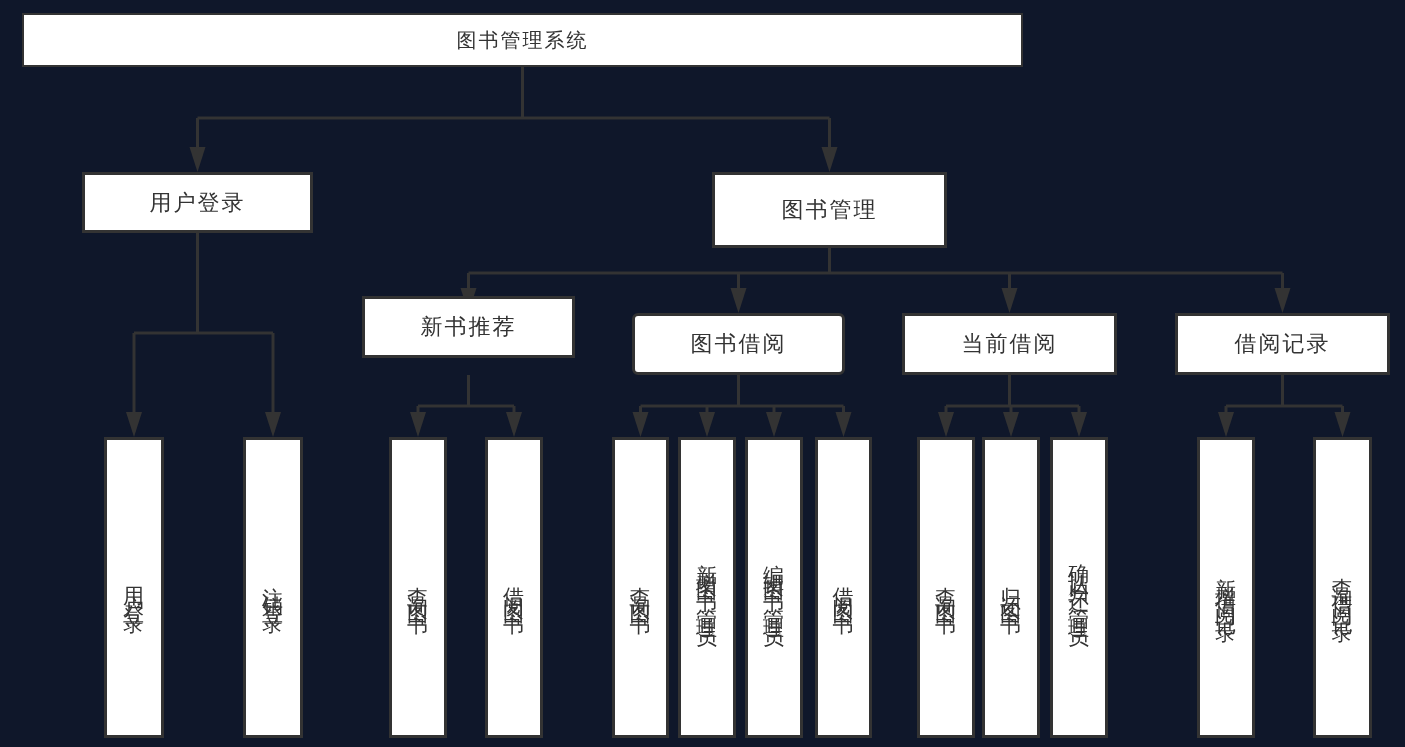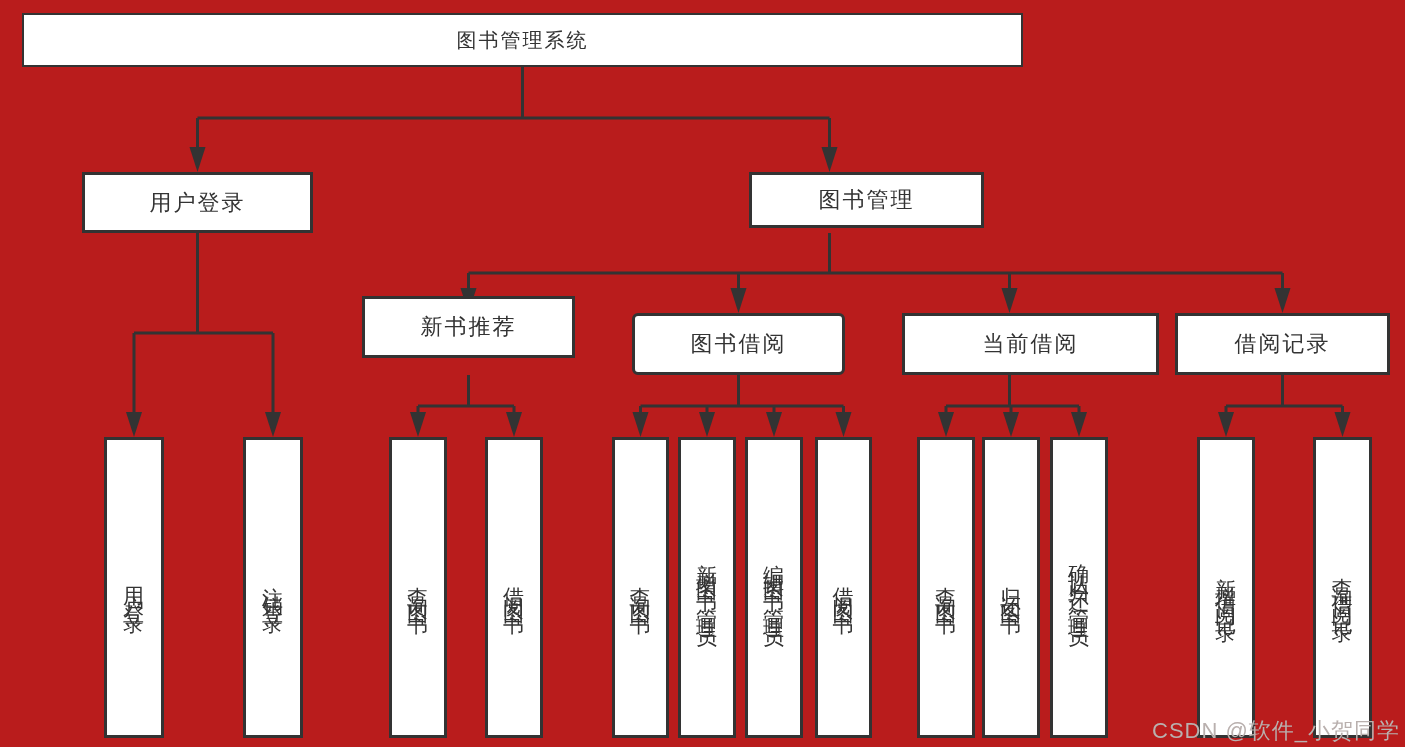--- a/index.html
+++ b/index.html
@@ -1,20 +1,20 @@
 <!DOCTYPE html>
 <html><head>
 <meta charset="utf-8">
 <style>
   html, body { margin: 0; padding: 0; background: #ffffff; }
   #canvas {
     position: relative;
     width: 1405px;
     height: 747px;
-    background: #b91c1c;
+    background: #0f172a;
     font-family: "Liberation Sans", "DejaVu Sans", sans-serif;
     overflow: hidden;
   }
   #connectors {
     position: absolute;
     left: 0; top: 0;
     width: 1405px; height: 747px;
     pointer-events: none;
   }
   .node {
@@ -77,33 +77,32 @@
       <polygon points="843.5,437 835.5,412 851.5,412" fill="#333333" data-name="arrowhead-icon"></polygon>
       <polygon points="946,437 938,412 954,412" fill="#333333" data-name="arrowhead-icon"></polygon>
       <polygon points="1011,437 1003,412 1019,412" fill="#333333" data-name="arrowhead-icon"></polygon>
       <polygon points="1079,437 1071,412 1087,412" fill="#333333" data-name="arrowhead-icon"></polygon>
       <polygon points="1226,437 1218,412 1234,412" fill="#333333" data-name="arrowhead-icon"></polygon>
       <polygon points="1342.5,437 1334.5,412 1350.5,412" fill="#333333" data-name="arrowhead-icon"></polygon>
     </svg>
   <div id="nodes" data-name="diagram-nodes">
       <div class="node horizontal" data-name="node-root" style="left: 22px; top: 13px; width: 1001px; height: 54px;">图书管理系统</div>
       <div class="node horizontal" data-name="node-user-login-group" style="left: 82px; top: 172px; width: 231px; height: 61px;">用户登录</div>
-      <div class="node horizontal" data-name="node-book-mgmt" style="left: 749px; top: 172px; width: 235px; height: 56px; font-family: Liberation Mono, monospace;">图书管理</div>
+      <div class="node horizontal" data-name="node-book-mgmt" style="left: 712px; top: 172px; width: 235px; height: 76px; font-family: Liberation Mono, monospace;">图书管理</div>
       <div class="node horizontal" data-name="node-new-book-rec" style="left: 362px; top: 296px; width: 213px; height: 62px;">新书推荐</div>
       <div class="node horizontal" data-name="node-book-borrow" style="left: 632px; top: 313px; width: 213px; height: 62px; border-radius: 6px;">图书借阅</div>
-      <div class="node horizontal" data-name="node-current-borrow" style="left: 902px; top: 313px; width: 257px; height: 62px;">当前借阅</div>
+      <div class="node horizontal" data-name="node-current-borrow" style="left: 902px; top: 313px; width: 215px; height: 62px;">当前借阅</div>
       <div class="node horizontal" data-name="node-borrow-records" style="left: 1175px; top: 313px; width: 215px; height: 62px;">借阅记录</div>
       <div class="node vertical" data-name="node-leaf-user-login" style="left: 104px; top: 437px; width: 60px; height: 301px;">用户登录</div>
       <div class="node vertical" data-name="node-leaf-logout" style="left: 243px; top: 437px; width: 60px; height: 301px;">注销登录</div>
       <div class="node vertical" data-name="node-leaf-query-books-1" style="left: 389px; top: 437px; width: 58px; height: 301px;">查询图书</div>
       <div class="node vertical" data-name="node-leaf-borrow-books-1" style="left: 485px; top: 437px; width: 58px; height: 301px;">借阅图书</div>
       <div class="node vertical" data-name="node-leaf-query-books-2" style="left: 612px; top: 437px; width: 57px; height: 301px;">查询图书</div>
       <div class="node vertical" data-name="node-leaf-add-book-admin" style="left: 678px; top: 437px; width: 58px; height: 301px;">新增图书（管理员）</div>
       <div class="node vertical" data-name="node-leaf-edit-book-admin" style="left: 745px; top: 437px; width: 58px; height: 301px;">编辑图书（管理员）</div>
       <div class="node vertical" data-name="node-leaf-borrow-books-2" style="left: 815px; top: 437px; width: 57px; height: 301px;">借阅图书</div>
       <div class="node vertical" data-name="node-leaf-query-books-3" style="left: 917px; top: 437px; width: 58px; height: 301px;">查询图书</div>
       <div class="node vertical" data-name="node-leaf-return-book" style="left: 982px; top: 437px; width: 58px; height: 301px;">归还图书</div>
       <div class="node vertical" data-name="node-leaf-confirm-return-admin" style="left: 1050px; top: 437px; width: 58px; height: 301px;">确认归还（管理员）</div>
       <div class="node vertical" data-name="node-leaf-add-borrow-record" style="left: 1197px; top: 437px; width: 58px; height: 301px;">新增借阅记录</div>
       <div class="node vertical" data-name="node-leaf-query-borrow-record" style="left: 1313px; top: 437px; width: 59px; height: 301px;">查询借阅记录</div>
     </div>
-  <div id="watermark" data-name="watermark-text" style="color: rgb(185, 176, 174);">CSDN @软件_小贺同学</div>
 </div>
 
 </body></html>

